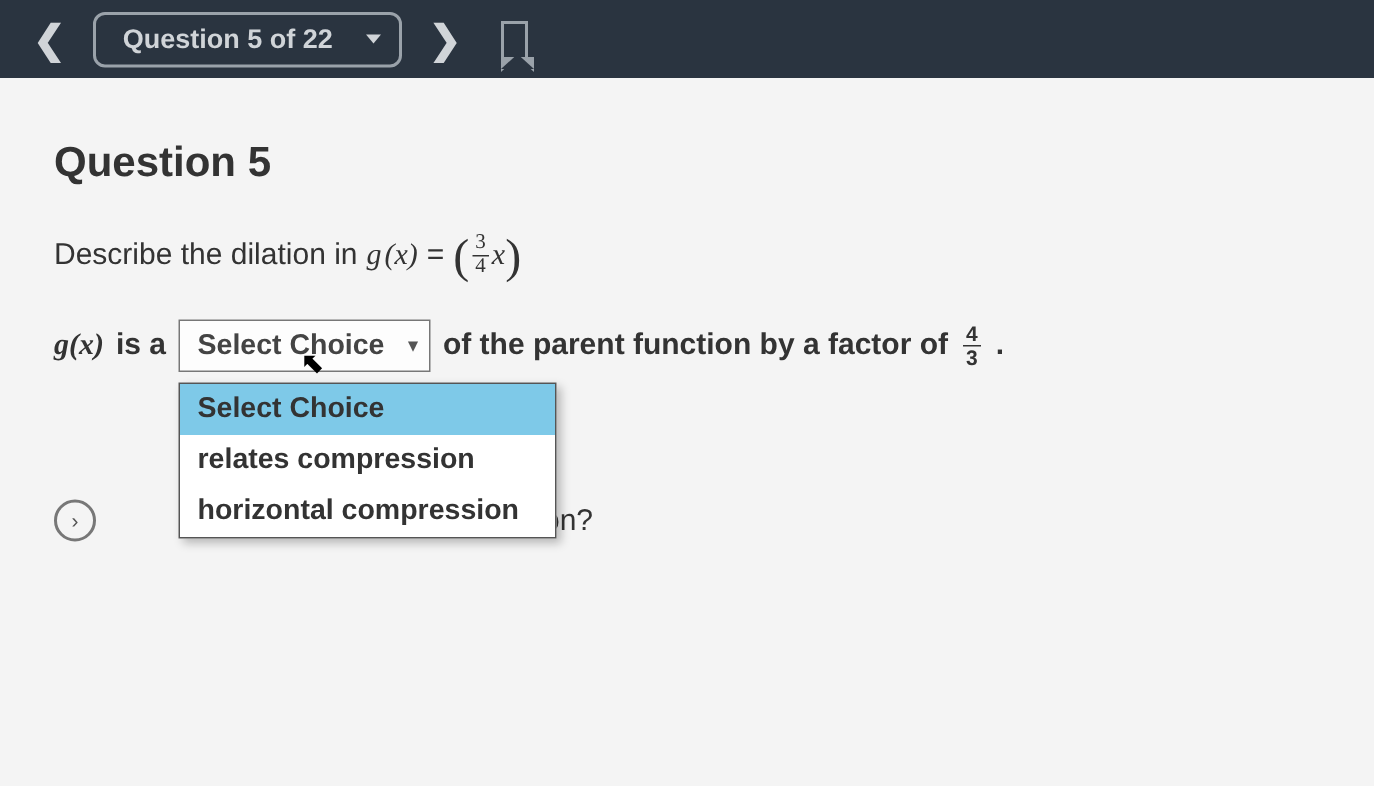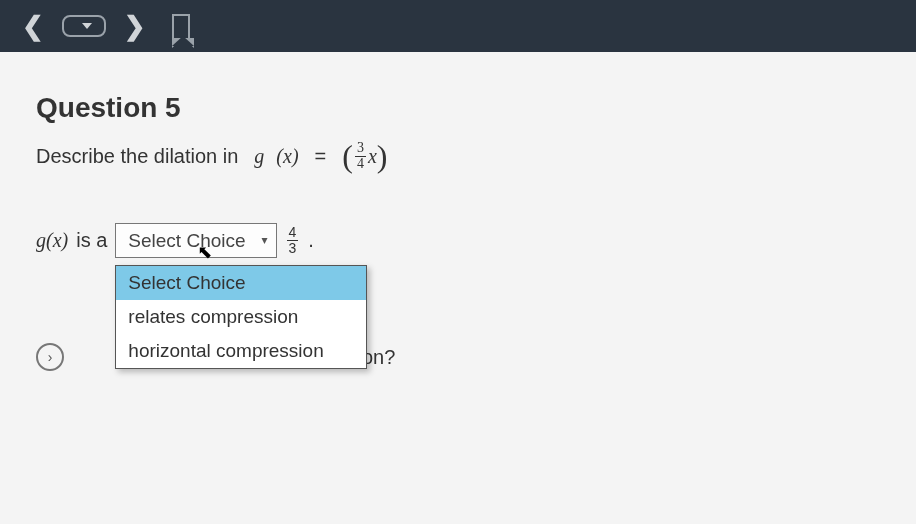--- a/index.html
+++ b/index.html
@@ -72,38 +72,39 @@
     }
     .content {
       background: #f4f4f4;
       padding: 40px 36px;
       min-height: 472px;
     }
     .q-title {
       font-size: 28px;
       font-weight: 700;
       color: #333;
-      margin-bottom: 16px;
+      margin-bottom: 30px;
     }
     .prompt-line {
       font-size: 20px;
       color: #333;
-      margin-bottom: 53px;
+      margin-bottom: 29px;
       display: flex;
       align-items: center;
       flex-wrap: wrap;
-      gap: 16px;
+      gap: 6px;
     }
     .answer-line {
       font-size: 20px;
       color: #333;
       display: flex;
       align-items: center;
       gap: 8px;
       position: relative;
+      font-weight: bold;
     }
     .math-i { font-style: italic; font-family: "Times New Roman", serif; }
     .paren-frac {
       display: inline-flex;
       align-items: center;
       font-family: "Times New Roman", serif;
     }
     .paren { font-size: 32px; line-height: 1; }
     .frac {
       display: inline-flex;
@@ -188,20 +189,21 @@
     .hint-text-partial {
       margin-left: 260px;
     }
   </style>
 </head>
 <body>
 
 <div class="top-nav">
   <div class="nav-chevron">❮</div>
   <div class="question-pill">
+    <span>Question 5 of 22</span>
     <span class="pill-caret"></span>
   </div>
   <div class="nav-chevron">❯</div>
   <div class="bookmark-icon"></div>
 </div>
 
 <div class="content">
   <h2 class="q-title">Question 5</h2>
 
   <div class="prompt-line">
@@ -230,20 +232,21 @@
         <span class="select-caret">▾</span>
       </span>
       <span class="cursor-icon">⬉</span>
       <div class="dropdown">
         <div class="dropdown-item highlight">Select Choice</div>
         <div class="dropdown-item">relates compression</div>
         <div class="dropdown-item">horizontal compression</div>
       </div>
     </span>
 
+    <span>of the parent function by a factor of</span>
     <span class="frac" style="font-size:14px">
       <span class="num">4</span>
       <span class="den">3</span>
     </span>
     <span>.</span>
   </div>
 
   <div class="hint-row">
     <div class="hint-circle">›</div>
     <span class="hint-text-partial">stion?</span>

